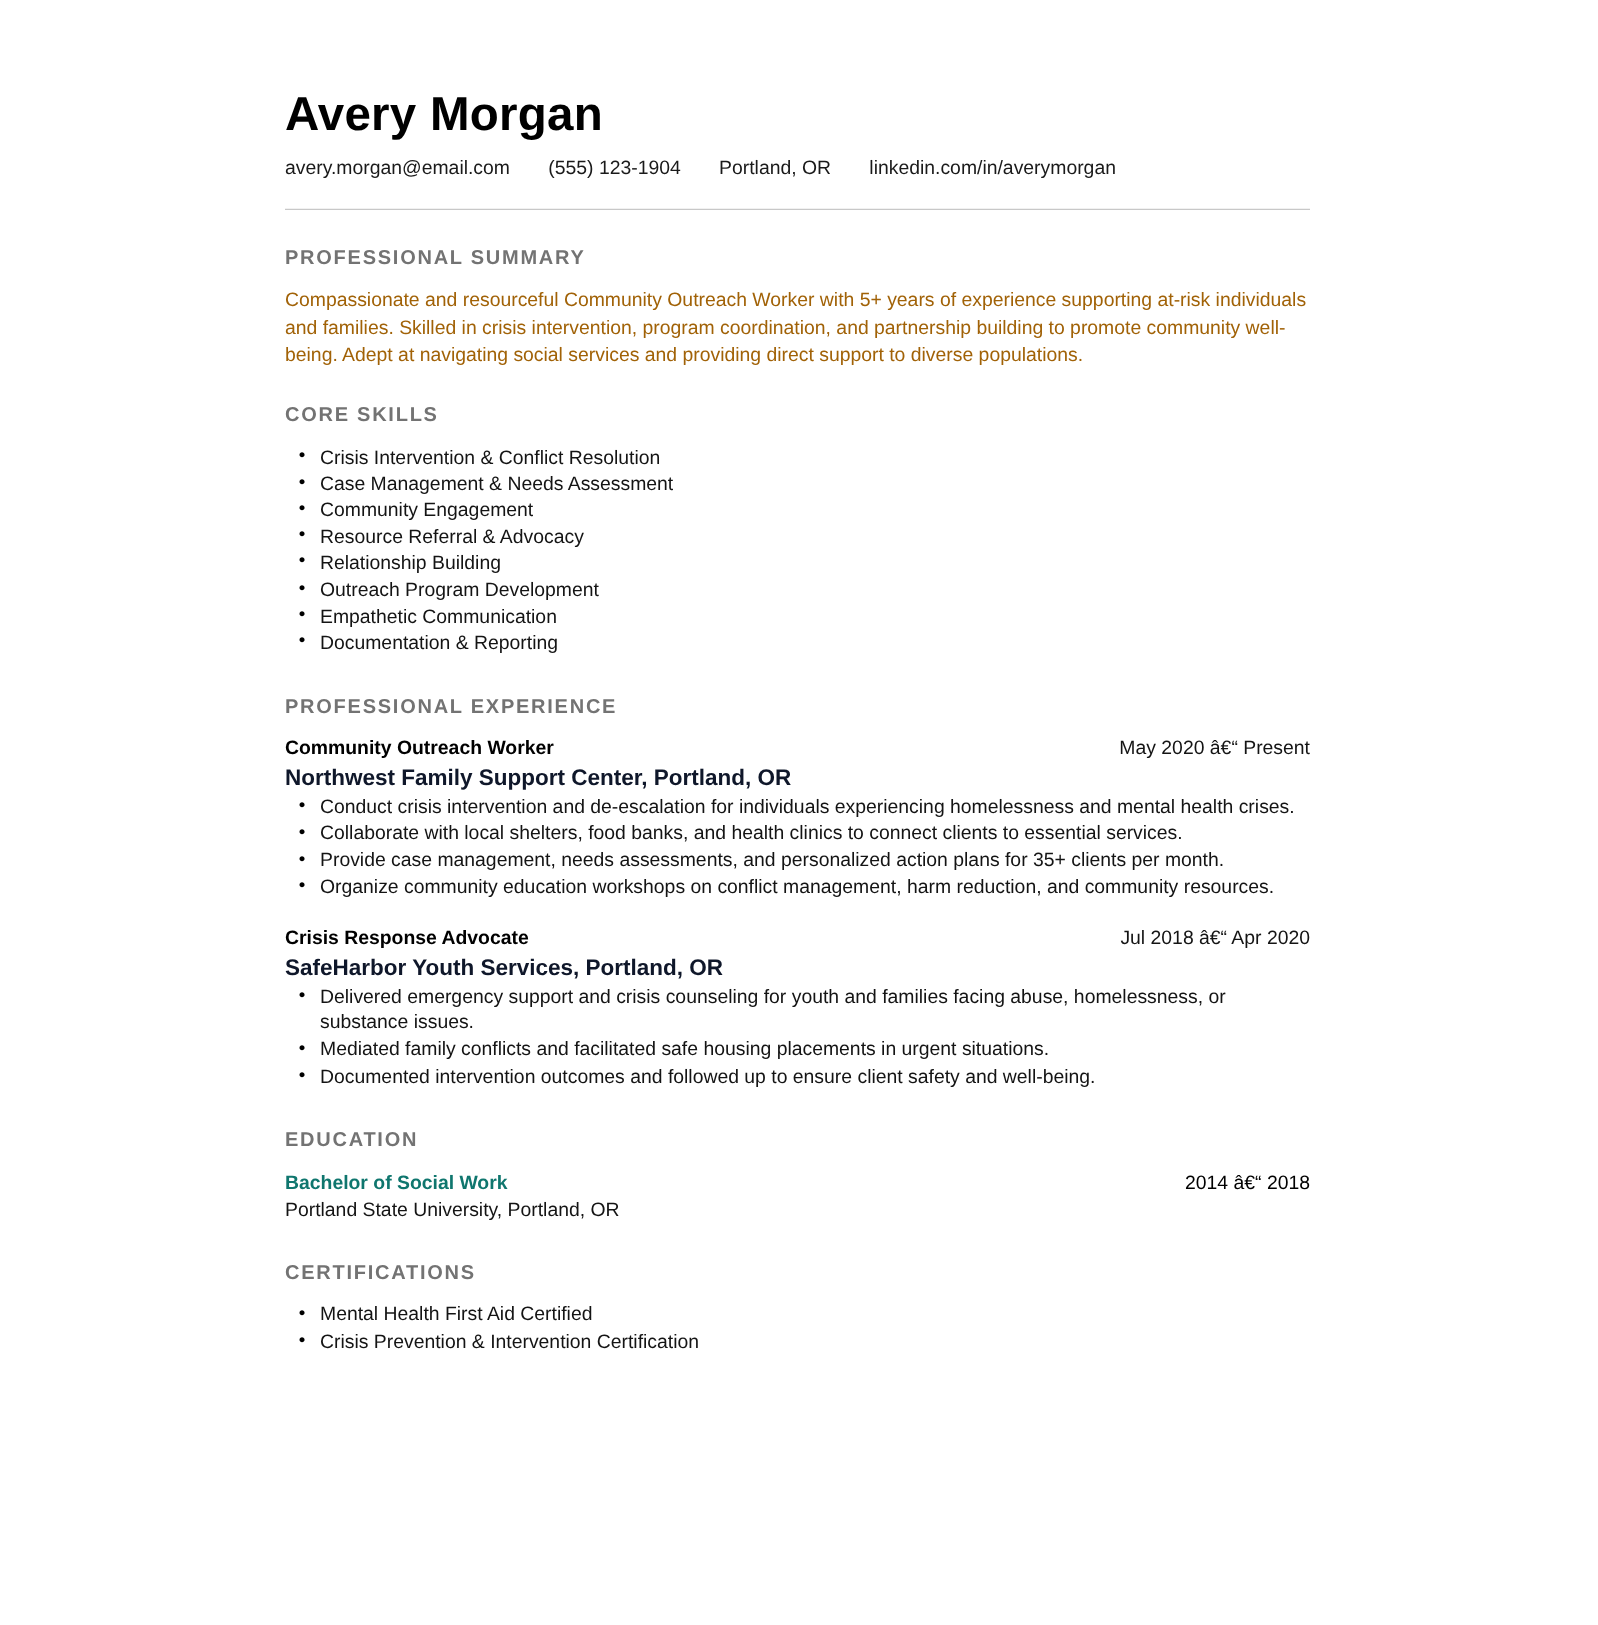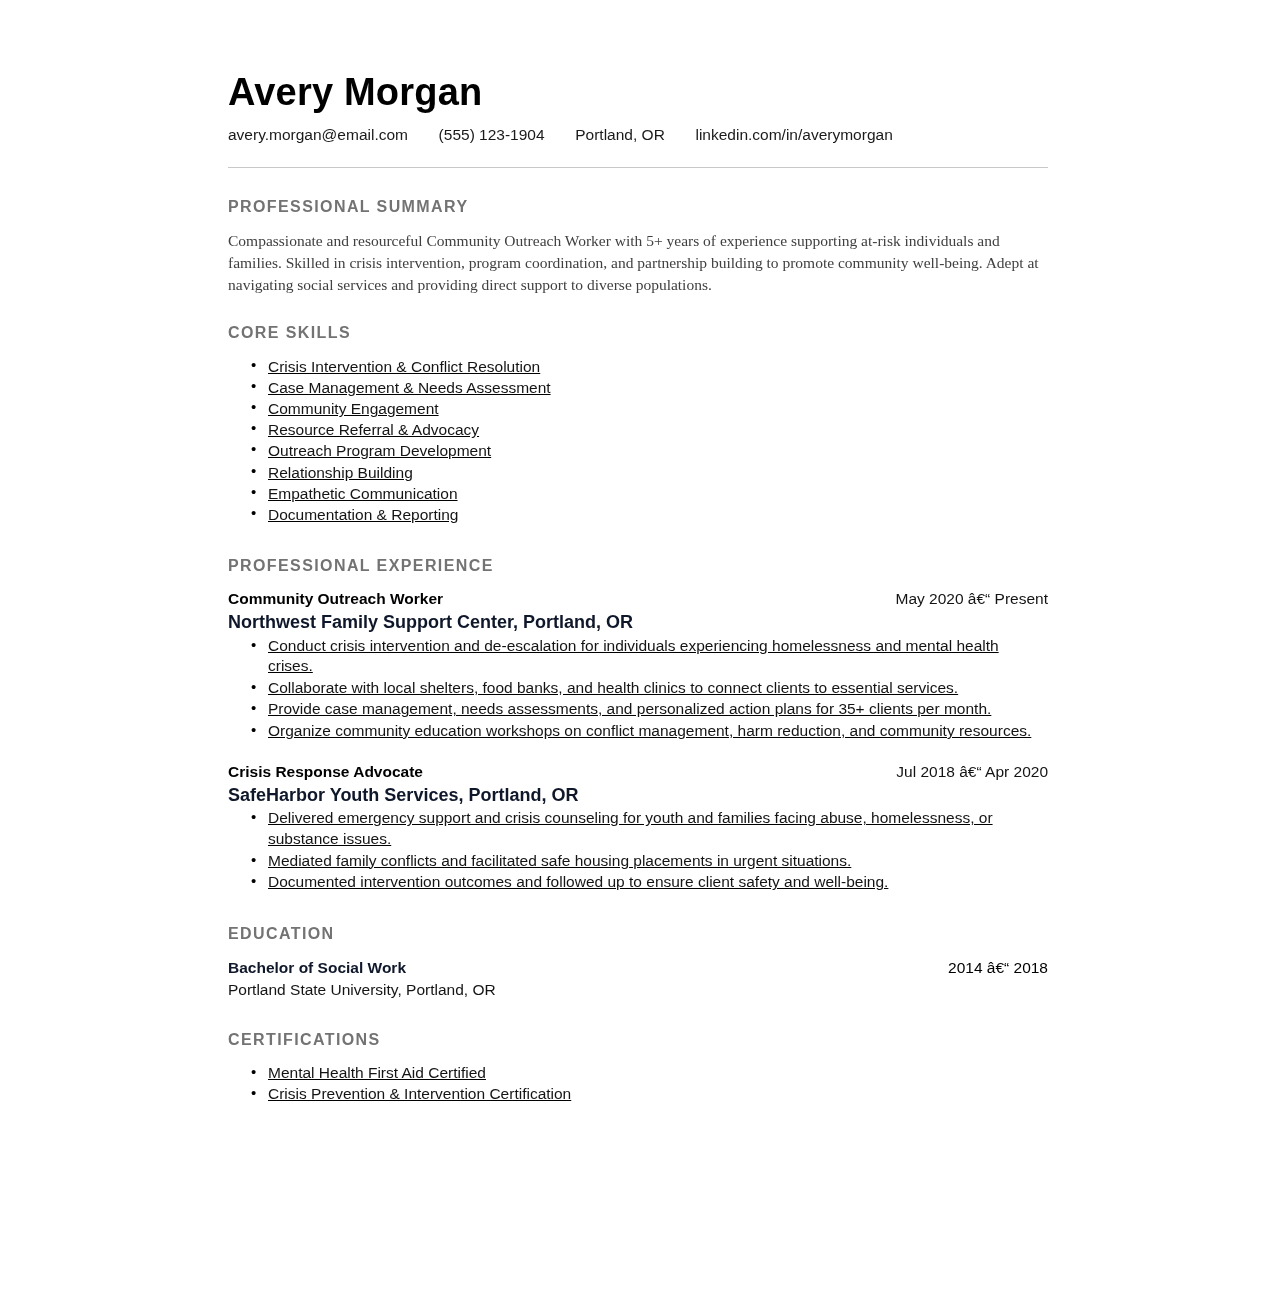--- a/index.html
+++ b/index.html
@@ -68,31 +68,29 @@
     font-weight: bold;
     letter-spacing: 1.4px;
     text-transform: uppercase;
     margin: 0 0 14px 0;
     color: #737373;
   }
   .summary-text {
     font-size: 15.5px;
     line-height: 1.42;
     margin: 0;
-    color: #404040;
+    color: #a16207;
     text-align: left;
-    font-family: Liberation Serif, serif;
   }
 
   
   ul.bullets {
-    margin: 12px;
+    margin: 0;
     padding: 0 0 0 28px;
     list-style: none;
-    text-decoration: underline;
   }
   ul.bullets li {
     position: relative;
     font-size: 15.5px;
     line-height: 1.33;
     color: #141414;
     margin: 0 0 1px 0;
     padding-left: 0;
   }
   ul.bullets li::before {
@@ -150,21 +148,21 @@
   
   .edu-head {
     display: flex;
     justify-content: space-between;
     align-items: baseline;
     width: 820px;
   }
   .edu-degree {
     font-size: 15.5px;
     font-weight: bold;
-    color: #0f172a;
+    color: #0f766e;
     line-height: 1.36;
   }
   .edu-dates {
     font-size: 15.5px;
     color: #000000;
     line-height: 1.36;
     white-space: nowrap;
   }
   .edu-school {
     font-size: 15.5px;
@@ -202,22 +200,22 @@
       <p class="summary-text">Compassionate and resourceful Community Outreach Worker with 5+ years of experience supporting at-risk individuals and families. Skilled in crisis intervention, program coordination, and partnership building to promote community well-being. Adept at navigating social services and providing direct support to diverse populations.</p>
     </div>
 
     <div class="section">
       <h2 class="section-title">CORE SKILLS</h2>
       <ul class="bullets skills">
         <li>Crisis Intervention &amp; Conflict Resolution</li>
         <li>Case Management &amp; Needs Assessment</li>
         <li>Community Engagement</li>
         <li>Resource Referral &amp; Advocacy</li>
+        <li>Relationship Building</li>
         <li>Outreach Program Development</li>
-        <li>Relationship Building</li>
         <li>Empathetic Communication</li>
         <li>Documentation &amp; Reporting</li>
       </ul>
     </div>
 
     <div class="section exp-section">
       <h2 class="section-title">PROFESSIONAL EXPERIENCE</h2>
 
       <div class="job">
         <div class="job-head">

